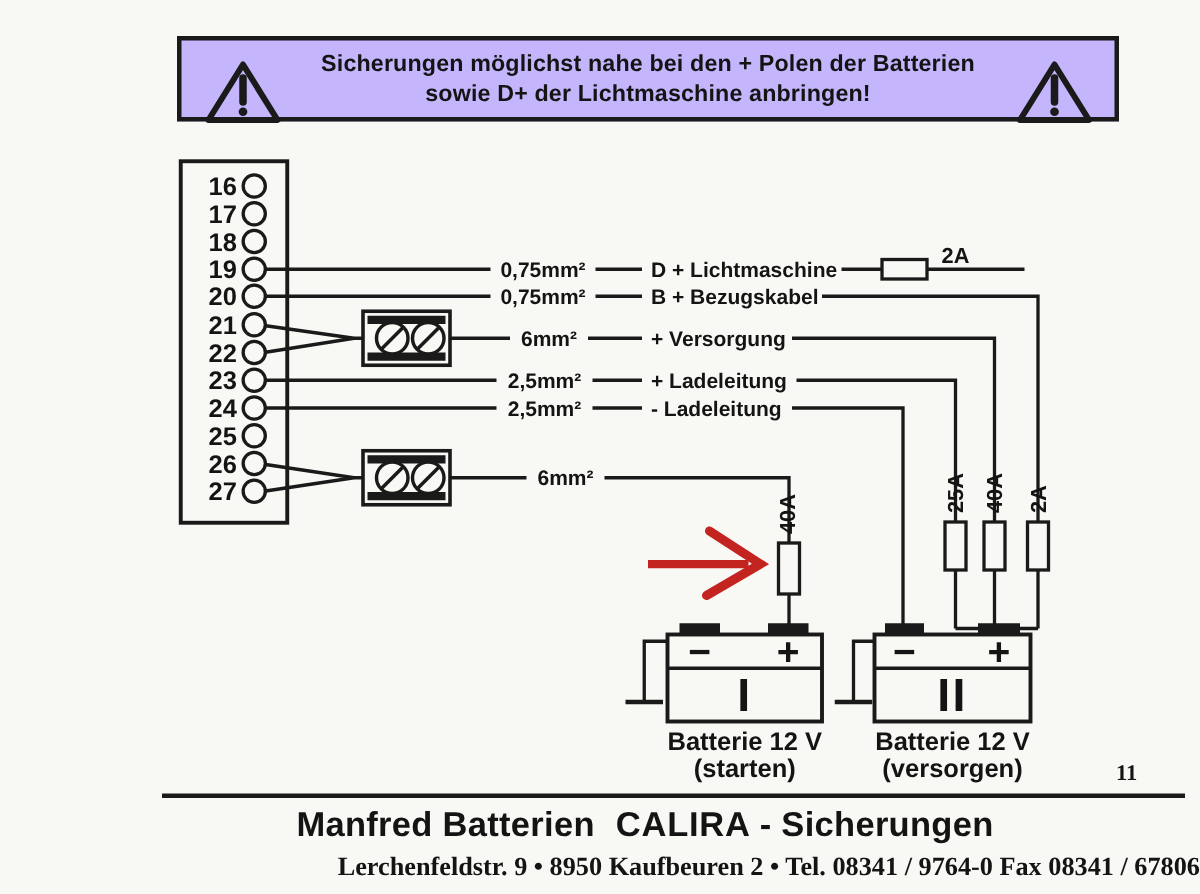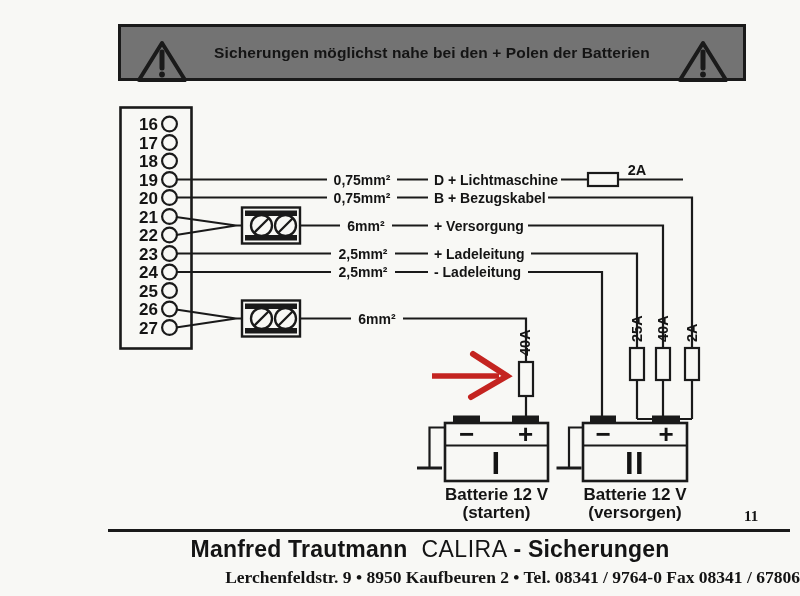--- a/index.html
+++ b/index.html
@@ -3,21 +3,21 @@
 <meta charset="utf-8">
 <style>
   html,body{margin:0;padding:0;background:#e8e8e6;}
   .page{
     position:relative;width:800px;height:596px;background:#f8f8f5;
     font-family:"Liberation Sans",sans-serif;color:#141414;overflow:hidden;
   }
   
   .warnbox{
     position:absolute;left:118px;top:24px;width:622px;height:51px;
-    border:3px solid #1a1a1a;background:#737373;text-decoration:underline;
+    border:3px solid #1a1a1a;background:#c4b5fd;text-decoration:underline;
   }
   .warnbox .tri{position:absolute;top:13px;}
   .warnbox .tri.left{left:15px;}
   .warnbox .tri.right{right:14px;}
   .warntext{
     position:absolute;left:70px;right:70px;top:0;height:100%;
     display:flex;flex-direction:column;justify-content:center;align-items:center;
     font-size:15.5px;font-weight:600;line-height:19.5px;letter-spacing:.1px;
     text-align:center;white-space:nowrap;
   }
@@ -33,21 +33,21 @@
   
   .rule{position:absolute;left:108px;top:529px;width:682px;height:3px;background:#1a1a1a;}
   .pagenum{
     position:absolute;left:744px;top:508px;width:40px;
     font-family:"Liberation Serif",serif;font-size:15px;font-weight:bold;
   }
   .footer1{
     position:absolute;left:30px;top:536px;width:800px;text-align:center;
     font-size:23px;font-weight:600;letter-spacing:.2px;white-space:nowrap;
   }
-  .footer1 .brand{font-weight:400;letter-spacing:.5px;margin:0 6px 0 14px;}
+  .footer1 .brand{font-weight:700;letter-spacing:.5px;margin:0 6px 0 14px;}
   .footer2{
     position:absolute;left:94px;top:567px;width:706px;text-align:right;
     font-family:"Liberation Serif",serif;font-size:17.5px;font-weight:bold;
     white-space:nowrap;
   }
 </style>
 </head>
 <body>
 
 <div class="page">
@@ -58,20 +58,21 @@
       <line x1="26" y1="12" x2="26" y2="28" stroke="#1a1a1a" stroke-width="5" stroke-linecap="round"></line>
       <circle cx="26" cy="34.5" r="2.9" fill="#1a1a1a"></circle>
     </svg>
     <svg class="tri right" width="52" height="43" viewBox="0 0 52 43">
       <path d="M26 3 L49 40 L3 40 Z" fill="none" stroke="#1a1a1a" stroke-width="4" stroke-linejoin="round"></path>
       <line x1="26" y1="12" x2="26" y2="28" stroke="#1a1a1a" stroke-width="5" stroke-linecap="round"></line>
       <circle cx="26" cy="34.5" r="2.9" fill="#1a1a1a"></circle>
     </svg>
     <div class="warntext">
       <span>Sicherungen möglichst nahe bei den + Polen der Batterien</span>
+      <span>sowie D+ der Lichtmaschine anbringen!</span>
     </div>
   </div>
 
   <svg class="diagram" width="800" height="596" viewBox="0 0 800 596">
 
     <rect x="120.5" y="107.5" width="71" height="241" fill="none" stroke="#1a1a1a" stroke-width="2.6"></rect>
 
     <g>
       <text class="tnum" x="158" y="130" text-anchor="end">16</text>
       <text class="tnum" x="158" y="148.5" text-anchor="end">17</text>
@@ -214,17 +215,17 @@
       <text class="batsign" x="666" y="443" text-anchor="middle">+</text>
       <text class="batnum" x="635" y="474" text-anchor="middle">II</text>
       <text class="batlabel" x="635" y="500" text-anchor="middle">Batterie 12 V</text>
       <text class="batlabel" x="635" y="518" text-anchor="middle">(versorgen)</text>
     </g>
   </svg>
 
   <div class="rule"></div>
   <div class="pagenum">11</div>
   <div class="footer1">
-    <span>Manfred Trautmann</span><span class="brand">CALIRA</span><span>- Sicherungen</span>
+    <span>Manfred Batterien</span><span class="brand">CALIRA</span><span>- Sicherungen</span>
   </div>
   <div class="footer2">Lerchenfeldstr. 9  •  8950 Kaufbeuren 2  •  Tel. 08341 / 9764-0  Fax 08341 / 67806</div>
 
 </div>
 
 </body></html>

